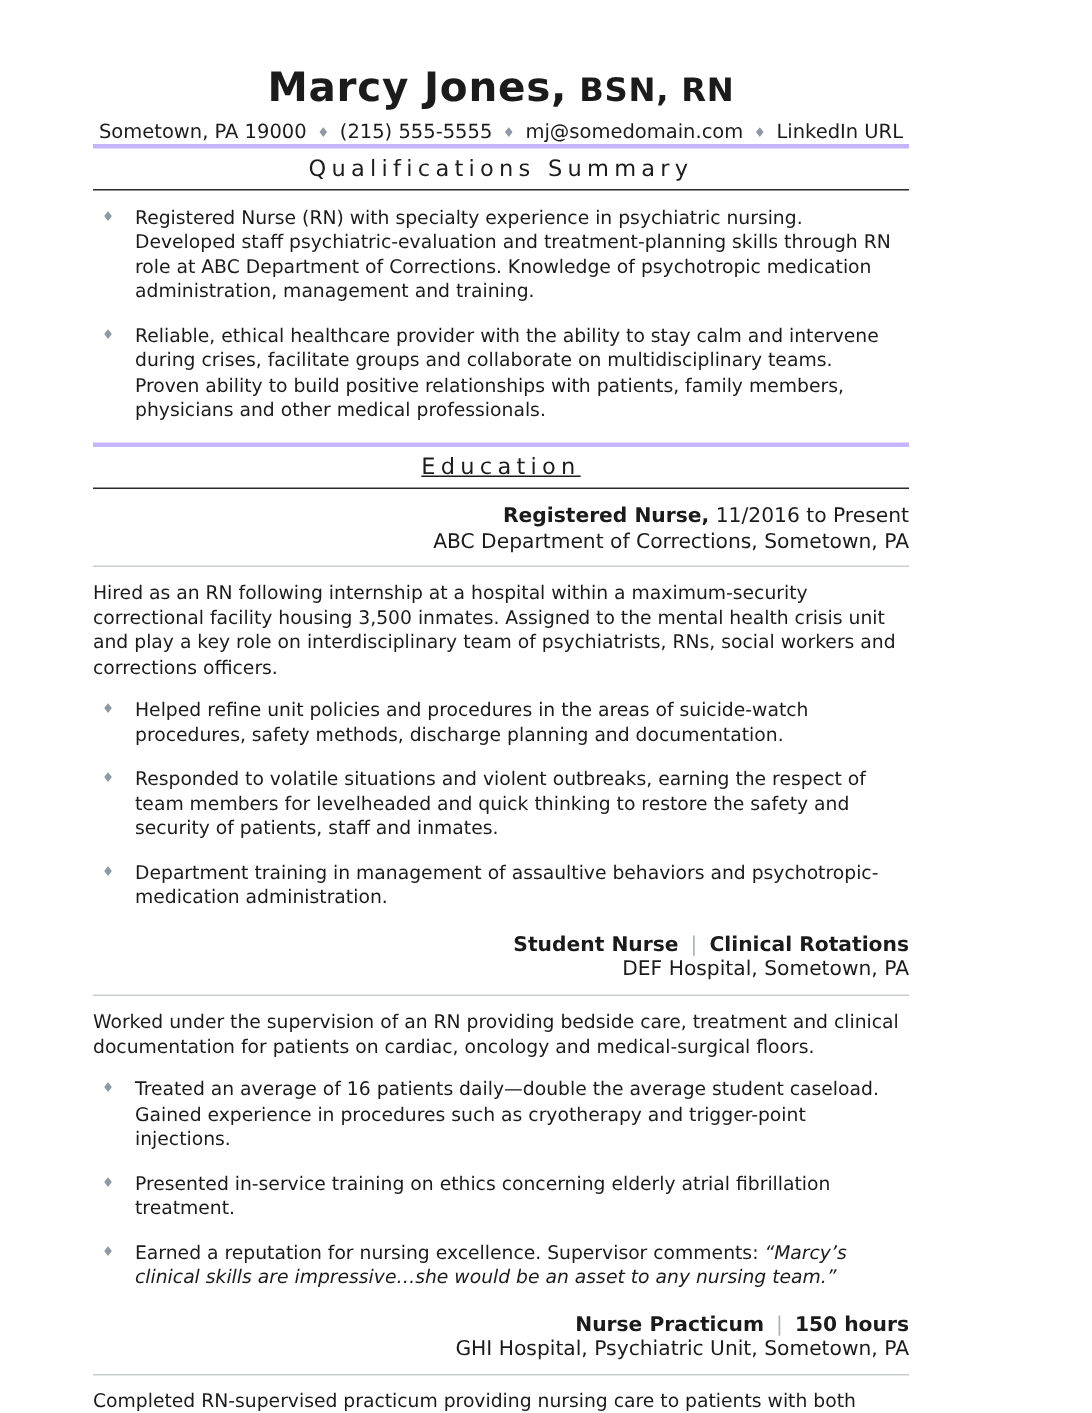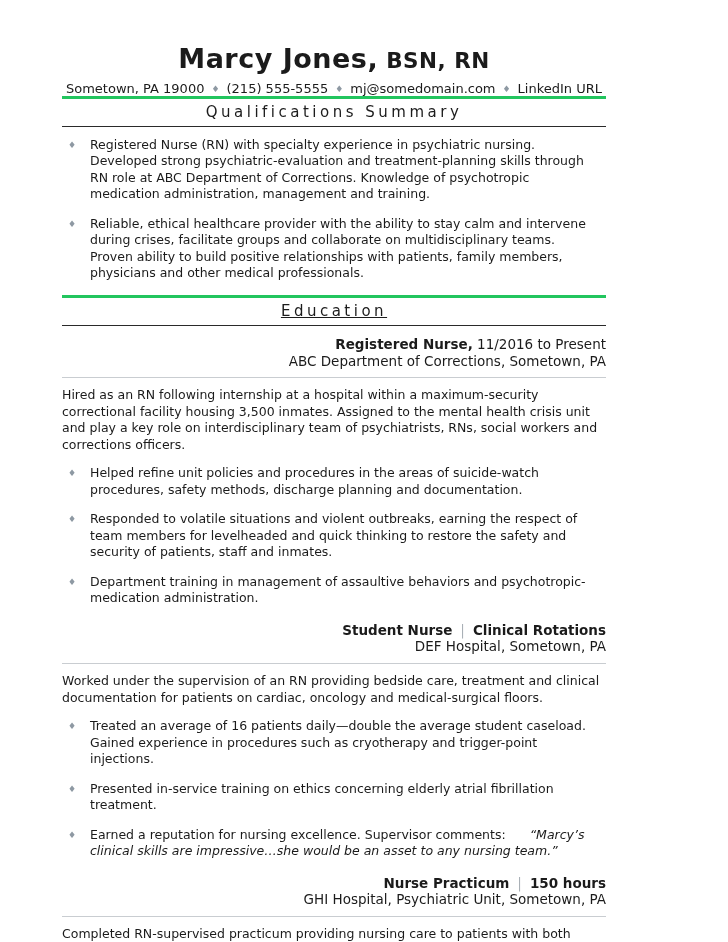--- a/index.html
+++ b/index.html
@@ -12,28 +12,28 @@
   }
   .page { width: 668px; height: 942px; padding: 44px 62px 0 62px; }
 
   
   .name { text-align: center; font-weight: bold; font-size: 27px; line-height: 1.1; letter-spacing: 0.5px; }
   .name .cred { font-size: 21.5px; }
   .contact { text-align: center; font-size: 13px; margin-top: 7px; color: #1b1b1b; }
   .contact .sep { color: #8e99a3; font-size: 9px; padding: 0 7px; vertical-align: 1px; }
 
   
-  .band { border-top: 3px solid #22c55e; border-bottom: 1px solid #2a2a2a; padding: 4px 0 5px 0; margin-bottom: 10px; }
+  .band { border-top: 3px solid #c4b5fd; border-bottom: 1px solid #2a2a2a; padding: 4px 0 5px 0; margin-bottom: 10px; }
   .band .stitle { text-align: center; font-size: 15px; letter-spacing: 3.5px; color: #1c1c1c; }
 
   
   .bullet { display: flex; margin: 0 0 13px 6px; }
   .bmark { color: #8e99a3; font-size: 9px; line-height: 16px; width: 22px; flex: 0 0 22px; }
   .btext { font-size: 12.5px; line-height: 1.32; flex: 1; padding-right: 6px; }
-  .btext .quote { font-style: italic; margin-left: 20px; }
+  .btext .quote { font-style: italic; }
 
   
   .para { font-size: 12.5px; line-height: 1.32; margin-bottom: 12px; }
 
   
   .job-head { text-align: right; margin-top: 15px; }
   .job-title { font-size: 13.5px; font-weight: bold; line-height: 1.25; }
   .job-title .norm { font-weight: normal; }
   .job-title .vbar { font-weight: normal; color: #a9b0b6; padding: 0 8px; }
   .job-sub { font-size: 13.5px; line-height: 1.3; }
@@ -49,21 +49,21 @@
   <h1 class="name"><span>Marcy Jones,</span><span class="cred"> BSN, RN</span></h1>
 
   <div class="contact"><span>Sometown, PA 19000</span><span class="sep">♦</span><span>(215) 555-5555</span><span class="sep">♦</span><span>mj@somedomain.com</span><span class="sep">♦</span><span>LinkedIn URL</span></div>
 
   <div class="band">
     <div class="stitle">Qualifications Summary</div>
   </div>
 
   <div class="bullet">
     <span class="bmark">♦</span>
-    <div class="btext">Registered Nurse (RN) with specialty experience in psychiatric nursing. Developed strong psychiatric-evaluation and treatment-planning skills through RN role at ABC Department of Corrections. Knowledge of psychotropic medication administration, management and training.</div>
+    <div class="btext">Registered Nurse (RN) with specialty experience in psychiatric nursing. Developed staff psychiatric-evaluation and treatment-planning skills through RN role at ABC Department of Corrections. Knowledge of psychotropic medication administration, management and training.</div>
   </div>
   <div class="bullet">
     <span class="bmark">♦</span>
     <div class="btext">Reliable, ethical healthcare provider with the ability to stay calm and intervene during crises, facilitate groups and collaborate on multidisciplinary teams. Proven ability to build positive relationships with patients, family members, physicians and other medical professionals.</div>
   </div>
 
   <div class="band mt-sec">
     <div class="stitle">Education</div>
   </div>
 

